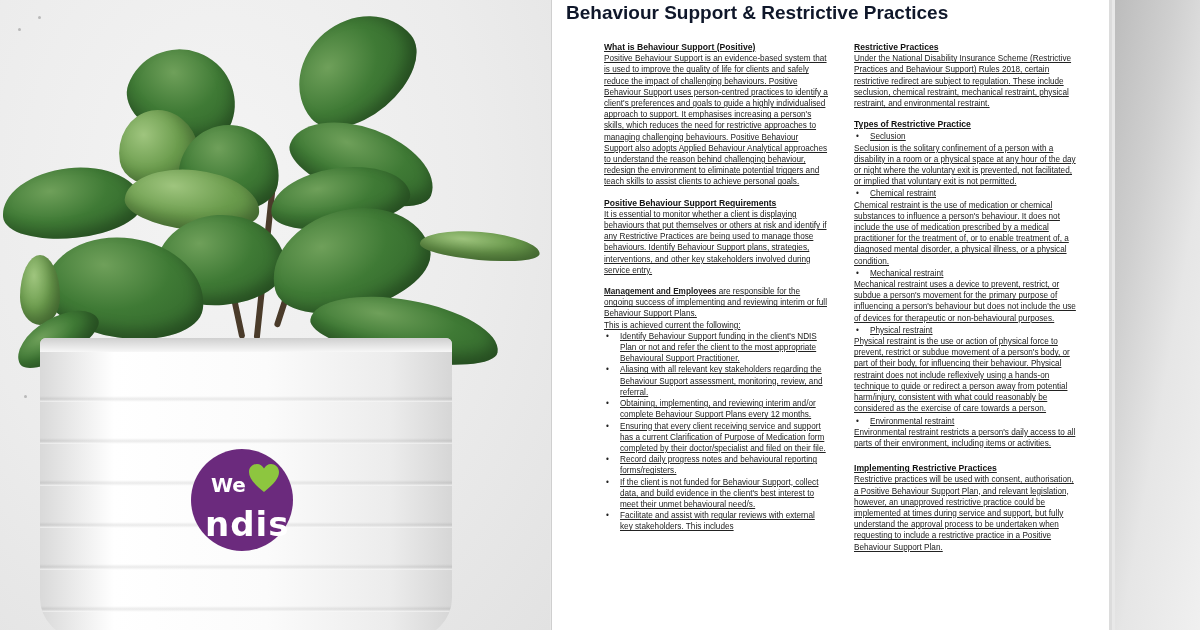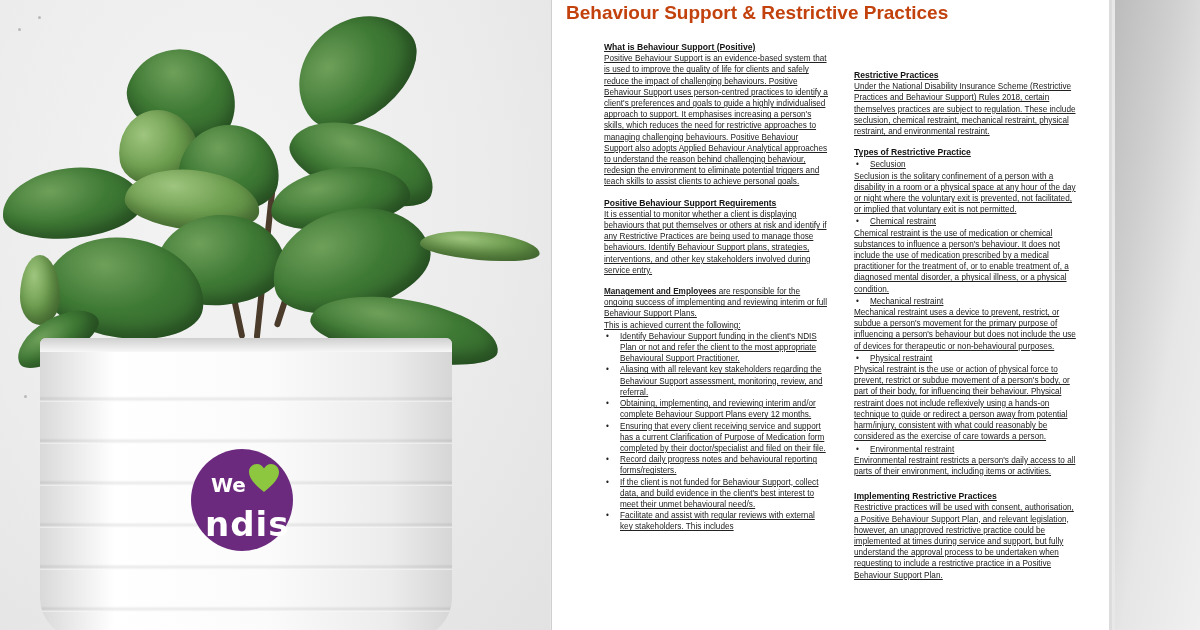--- a/index.html
+++ b/index.html
@@ -25,25 +25,25 @@
   .badge { position: absolute; left: 191px; top: 449px; width: 102px; height: 102px; border-radius: 50%;
     background: #6b2a7d; color: #fff; font-family: "DejaVu Sans", sans-serif; }
   .badge .we { position: absolute; left: 20px; top: 24px; font-size: 20px; font-weight: bold; }
   .badge .heart { position: absolute; left: 57px; top: 14px; width: 32px; height: 32px; }
   .badge .ndis { position: absolute; left: 14px; top: 55px; font-size: 34px; font-weight: bold; letter-spacing: 1px; }
 
   
   .doc { position: absolute; left: 551px; top: 0; width: 561px; height: 630px; background: #fff;
     border-left: 1px solid #cfcfcf; border-right: 3px solid #dcdcdc; }
   .doc-title { position: absolute; left: 14px; top: 2px; font-family: "Liberation Sans", sans-serif;
-    font-weight: bold; font-size: 19px; color: #c2410c; }
+    font-weight: bold; font-size: 19px; color: #0f172a; }
   .col { position: absolute; top: 42px; width: 225px; font-family: "Liberation Sans", sans-serif;
     font-size: 8.2px; line-height: 11.2px; color: #222; text-decoration: underline; }
   .col.left { left: 52px; }
-  .col.right { left: 302px; margin-top: 28px; }
+  .col.right { left: 302px; }
   .sec-h { font-weight: bold; font-size: 8.6px; color: #111; }
   .para { margin-bottom: 10px; }
   .u { text-decoration: underline; font-weight: bold; }
   ul.bul { list-style: none; }
   ul.bul li { position: relative; padding-left: 16px; }
   ul.bul li::before { content: "•"; position: absolute; left: 2px; top: 0; }
   .sub-h { position: relative; padding-left: 16px; text-decoration: underline; margin-top: 1px; }
   .sub-h::before { content: "•"; position: absolute; left: 2px; text-decoration: none; }
 
   
@@ -125,21 +125,21 @@
           <li>Record daily progress notes and behavioural reporting forms/registers.</li>
           <li>If the client is not funded for Behaviour Support, collect data, and build evidence in the client's best interest to meet their unmet behavioural need/s.</li>
           <li>Facilitate and assist with regular reviews with external key stakeholders. This includes</li>
         </ul>
       </div>
     </div>
 
     <div class="col right">
       <div class="para">
         <div class="sec-h">Restrictive Practices</div>
-        <div>Under the National Disability Insurance Scheme (Restrictive Practices and Behaviour Support) Rules 2018, certain themselves practices are subject to regulation. These include seclusion, chemical restraint, mechanical restraint, physical restraint, and environmental restraint.</div>
+        <div>Under the National Disability Insurance Scheme (Restrictive Practices and Behaviour Support) Rules 2018, certain restrictive redirect are subject to regulation. These include seclusion, chemical restraint, mechanical restraint, physical restraint, and environmental restraint.</div>
       </div>
       <div class="para">
         <div class="sec-h">Types of Restrictive Practice</div>
         <div class="sub-h">Seclusion</div>
         <div>Seclusion is the solitary confinement of a person with a disability in a room or a physical space at any hour of the day or night where the voluntary exit is prevented, not facilitated, or implied that voluntary exit is not permitted.</div>
         <div class="sub-h">Chemical restraint</div>
         <div>Chemical restraint is the use of medication or chemical substances to influence a person's behaviour. It does not include the use of medication prescribed by a medical practitioner for the treatment of, or to enable treatment of, a diagnosed mental disorder, a physical illness, or a physical condition.</div>
         <div class="sub-h">Mechanical restraint</div>
         <div>Mechanical restraint uses a device to prevent, restrict, or subdue a person's movement for the primary purpose of influencing a person's behaviour but does not include the use of devices for therapeutic or non-behavioural purposes.</div>
         <div class="sub-h">Physical restraint</div>

